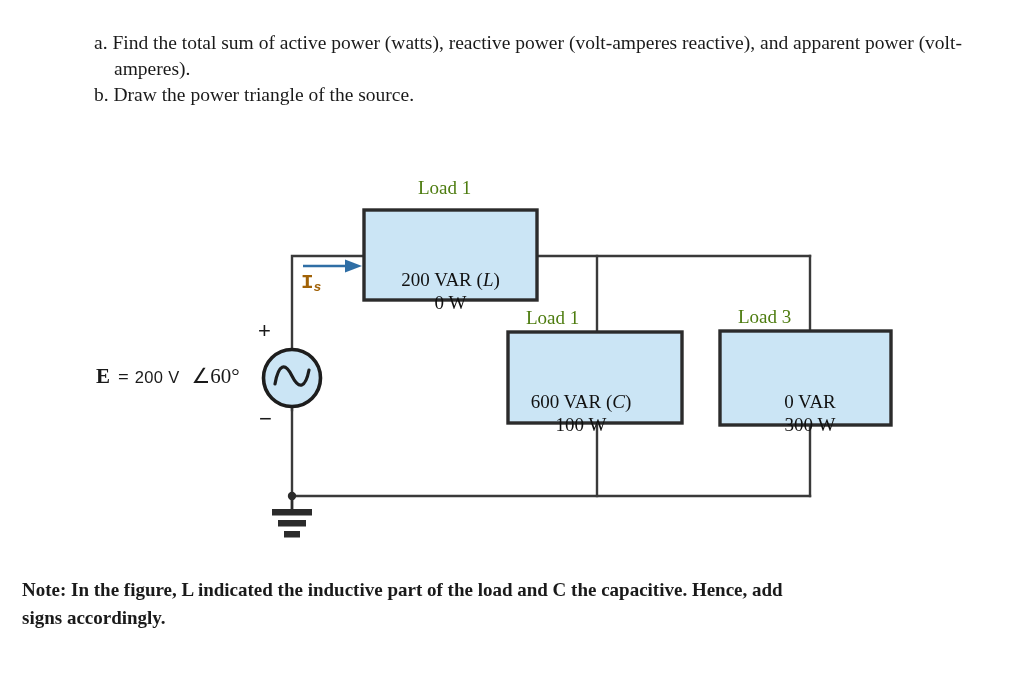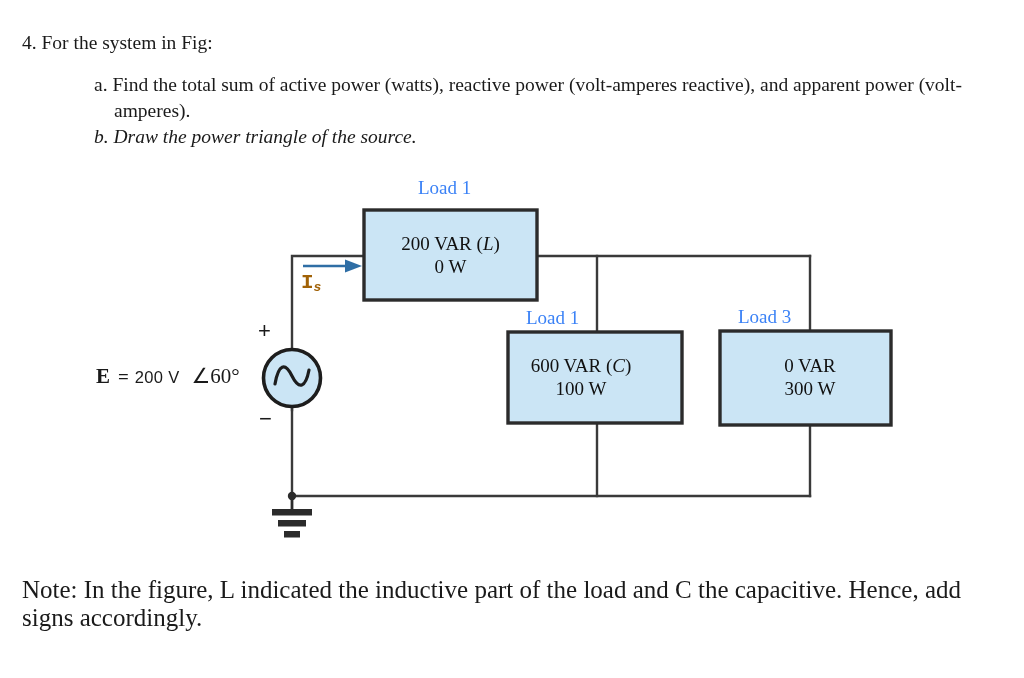--- a/index.html
+++ b/index.html
@@ -32,62 +32,63 @@
   .sub-list {
     margin-left: 72px;
   }
   .sub-item {
     font-size: 19.5px;
     line-height: 26px;
     text-indent: -20px;
     padding-left: 20px;
   }
   #sub-a { margin-bottom: 0; }
-  #sub-b { margin-top: 0; font-style: italic; }
+  #sub-b { margin-top: 0; }
 
   
   #note-block {
     position: absolute;
     left: 22px;
     top: 576px;
     width: 940px;
   }
-  #note-block .q-line { font-size: 25px; line-height: 28px; }
+  #note-block .q-line { font-size: 19px; line-height: 28px; font-weight: bold; }
 
   
   #circuit-figure {
     position: absolute;
     left: 0;
     top: 168px;
     width: 1024px;
     height: 390px;
   }
   #circuit-svg {
     position: absolute;
     left: 0;
     top: 0;
   }
 
   
   .load-caption {
     position: absolute;
     font-size: 19px;
     font-family: "Liberation Serif", serif;
-    color: #3b82f6;
+    color: #4d7c0f;
     white-space: nowrap;
     text-align: right;
   }
   .box-text {
     position: absolute;
     text-align: center;
     font-size: 19px;
     font-family: "Liberation Serif", serif;
     color: #111;
     line-height: 23px;
     white-space: nowrap;
+    margin-top: 36px;
   }
   .box-text i { font-style: italic; }
 
   
   #source-label {
     position: absolute;
     left: 96px;
     top: 196px;
     font-size: 20px;
     white-space: nowrap;
@@ -140,21 +141,20 @@
     font-size: 13px;
     font-style: italic;
     font-weight: bold;
     vertical-align: -3px;
   }
 </style>
 </head>
 <body>
 
 <div id="problem-text">
-  <div id="problem-intro" class="q-line">4. For the system in Fig:</div>
   <div class="sub-list">
     <div id="sub-a" class="sub-item">a. Find the total sum of active power (watts), reactive power (volt-amperes reactive), and
     apparent power (volt-amperes).</div>
     <div id="sub-b" class="sub-item">b. Draw the power triangle of the source.</div>
   </div>
 </div>
 
 <div id="circuit-figure">
 
   <svg id="circuit-svg" width="1024" height="390" viewBox="0 0 1024 390">

